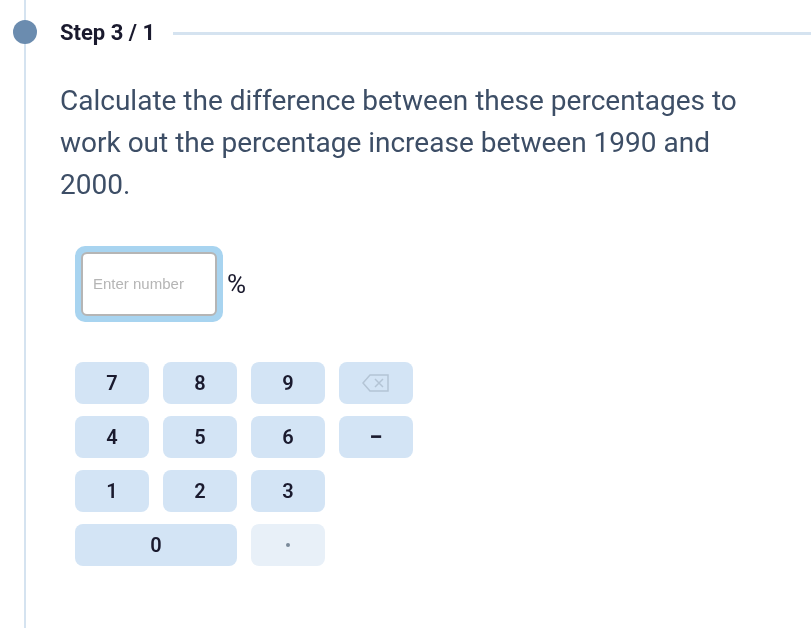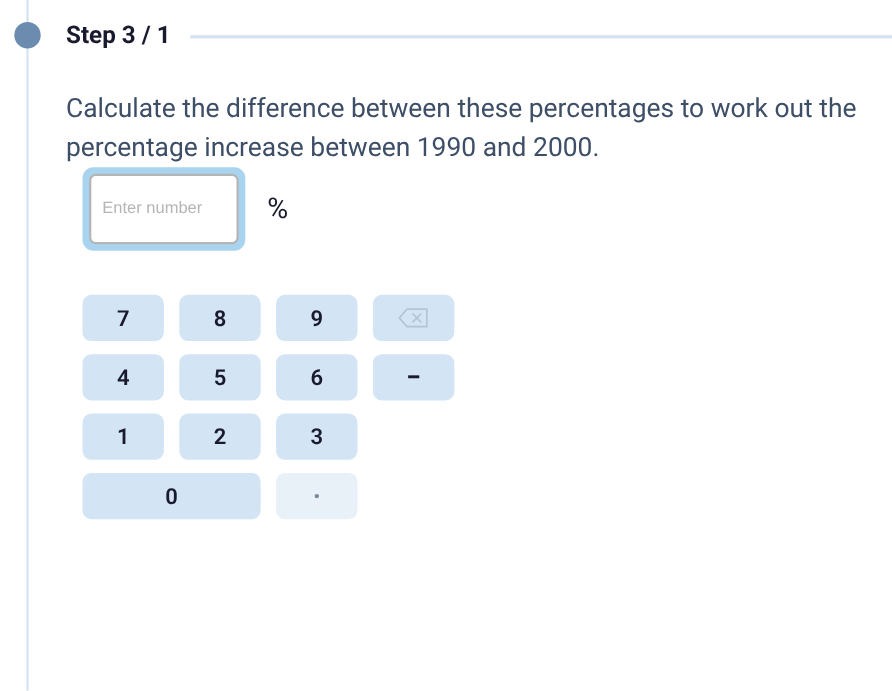--- a/index.html
+++ b/index.html
@@ -51,29 +51,30 @@
       height: 3px;
       background: #d5e3f0;
       margin-top: 2px;
     }
     .content {
       padding-left: 30px;
       padding-right: 30px;
       padding-top: 35px;
     }
     .question-text {
-      font-size: 24px;
+      font-size: 28px;
       line-height: 1.5;
       color: #3d4e66;
+      margin-bottom: 40px;
       font-weight: 400;
     }
     .input-row {
       display: flex;
       align-items: center;
-      gap: 20px;
+      gap: 4px;
       margin-bottom: 40px;
       margin-left: 15px;
     }
     .input-wrapper {
       position: relative;
       padding: 6px;
       border-radius: 10px;
       background: #a8d4f0;
     }
     .number-input {

